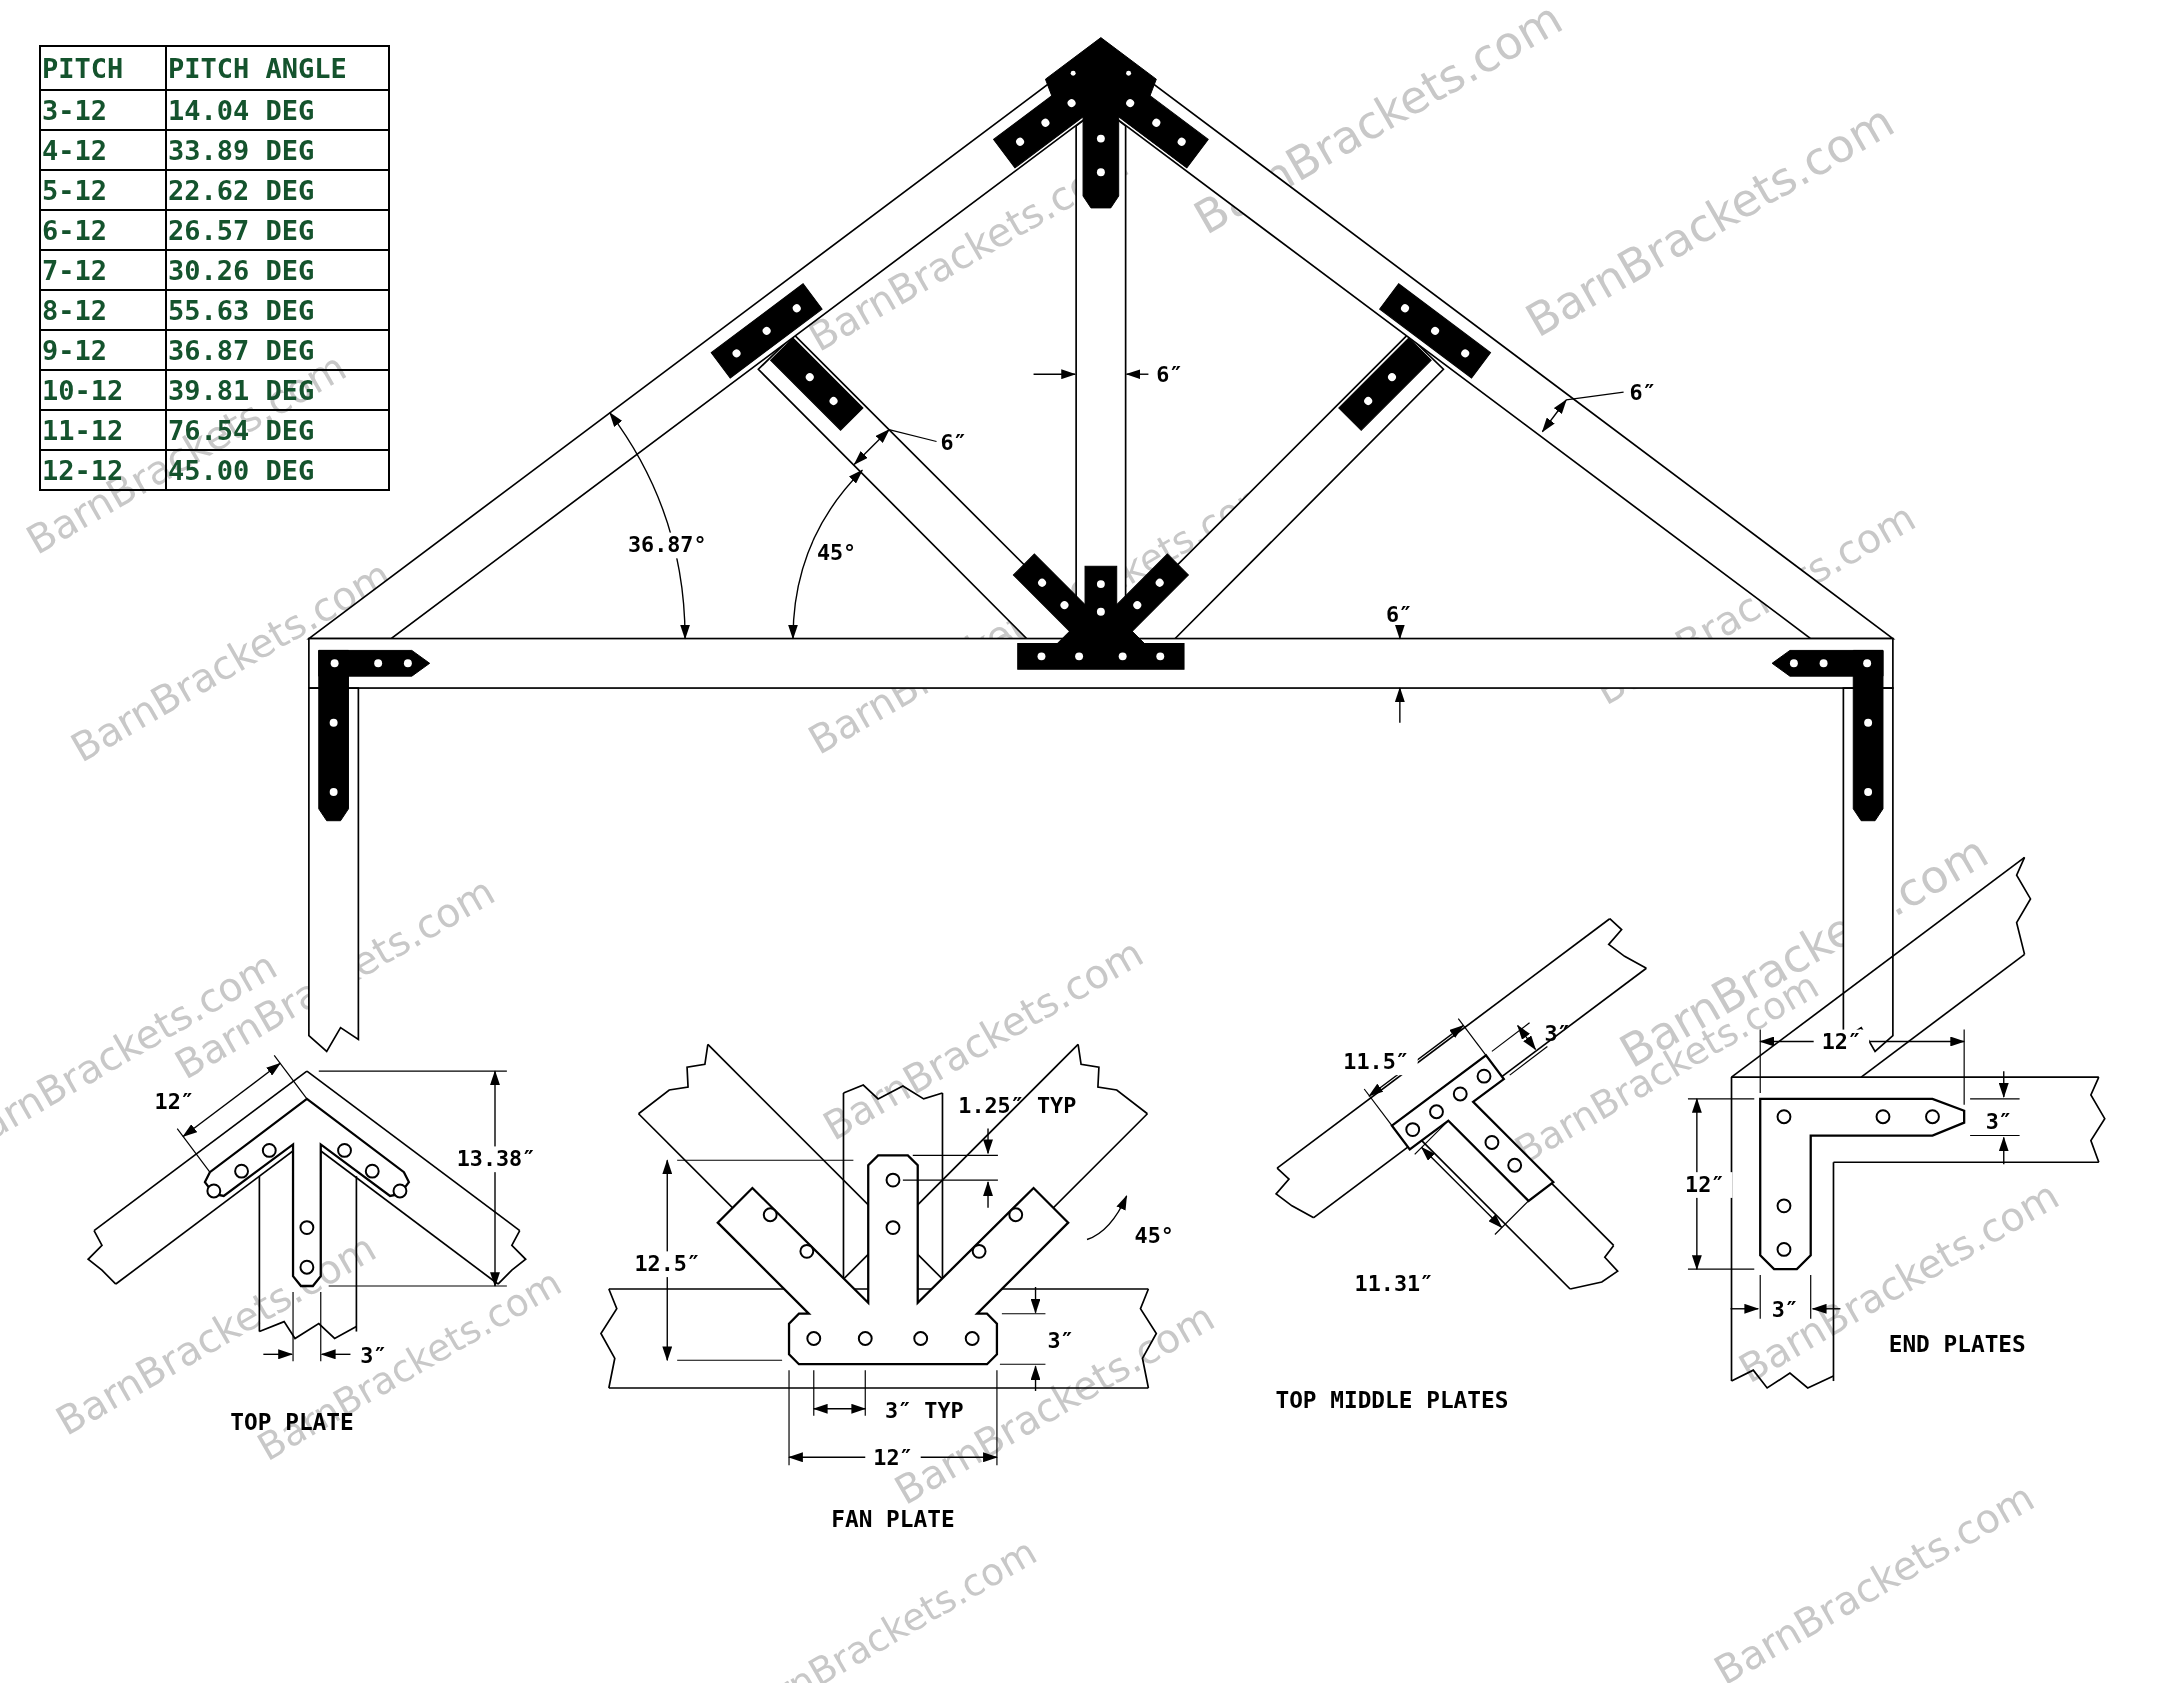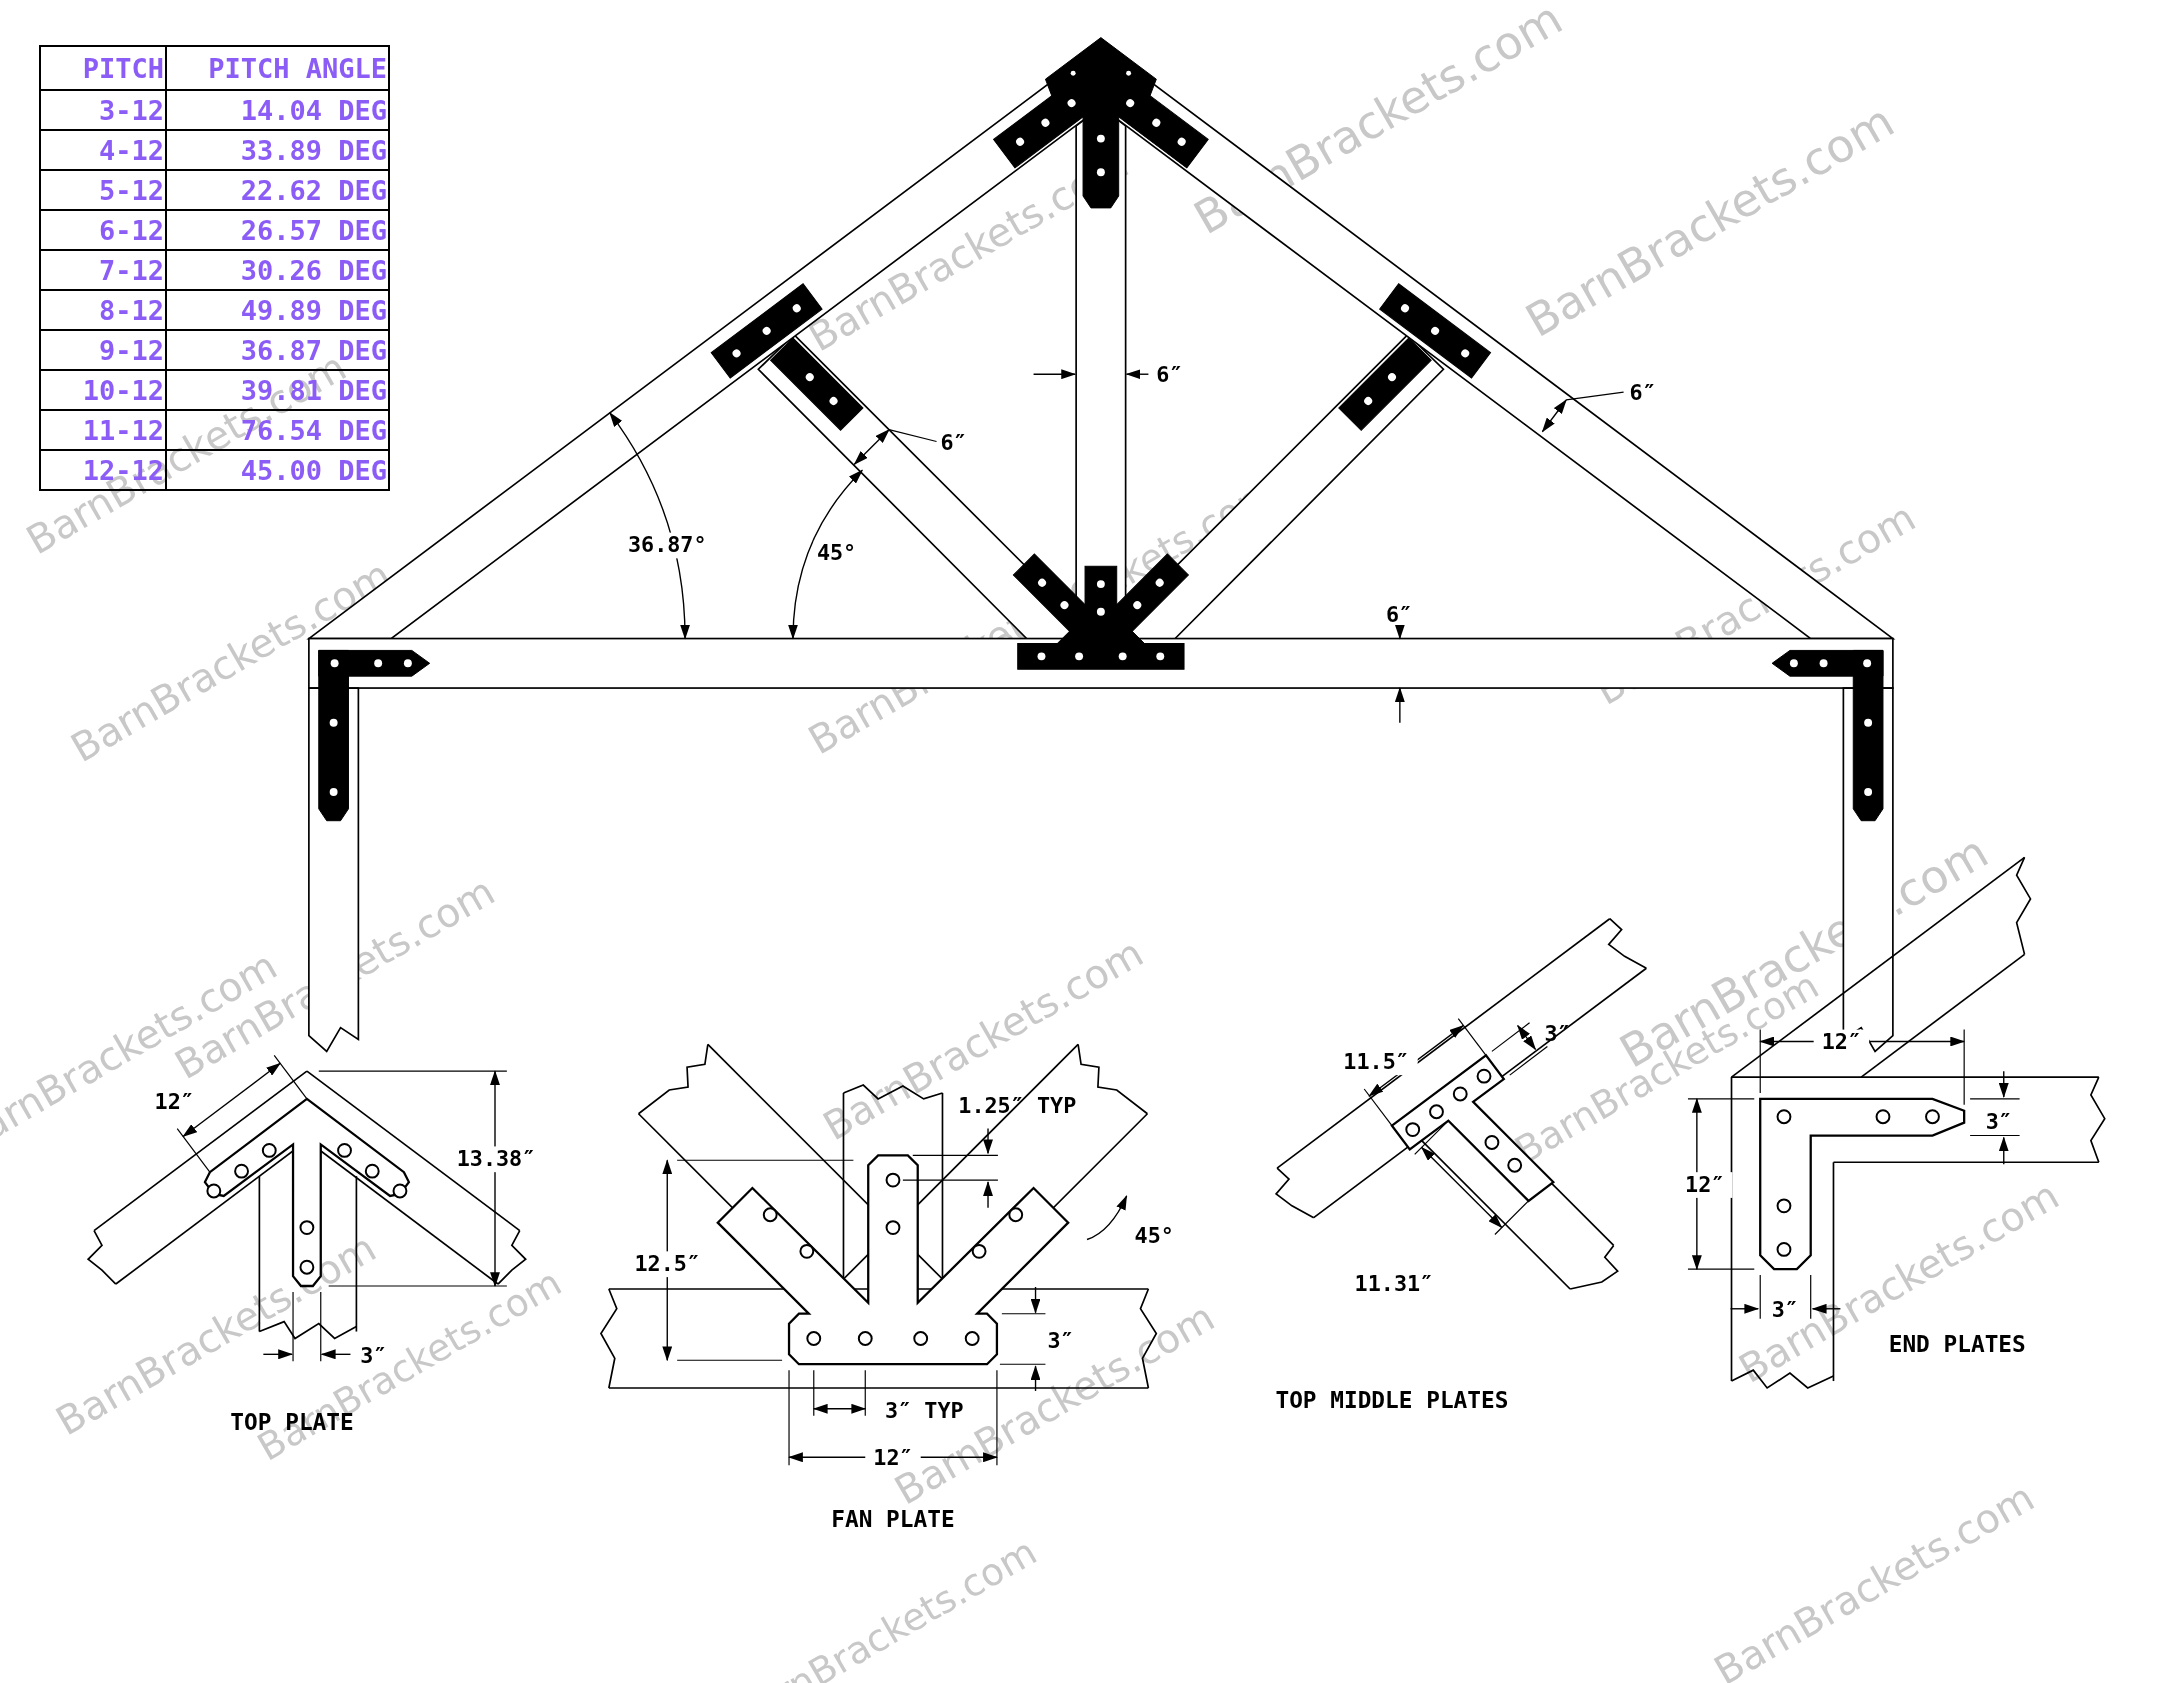--- a/index.html
+++ b/index.html
@@ -1,21 +1,21 @@
 <!DOCTYPE html>
 <html><head>
 <meta charset="utf-8">
 <style>
   html,body{margin:0;padding:0;background:#fff;}
   #page{position:relative;width:2178px;height:1683px;background:#fff;overflow:hidden;
         font-family:"DejaVu Sans Mono","Liberation Mono",monospace;}
   
   #pitch-table{position:absolute;left:39px;top:45px;border-collapse:collapse;}
-  #pitch-table th,#pitch-table td{border:2px solid #000;text-align:right;
-        font:bold 27px "DejaVu Sans Mono","Liberation Mono",monospace;color:#8b5cf6;}
+  #pitch-table th,#pitch-table td{border:2px solid #000;text-align:left;
+        font:bold 27px "DejaVu Sans Mono","Liberation Mono",monospace;color:#14532d;}
   #pitch-table th{height:40px;}
   #pitch-table td{height:36px;}
   #pitch-table .col-pitch{width:122px;}
   #pitch-table .col-angle{width:219px;margin-left:27px;}
   
   svg{position:absolute;left:0;top:0;}
   .wood{fill:#fff;stroke:#000;stroke-width:1.7;stroke-linejoin:miter;}
   .wline{fill:none;stroke:#000;stroke-width:1.7;}
   .plate{fill:#000;stroke:#000;stroke-width:1;}
   .hole{fill:#fff;stroke:none;}
@@ -416,21 +416,21 @@
       <tr>
           <td>6-12</td>
           <td>26.57 DEG</td>
         </tr>
       <tr>
           <td>7-12</td>
           <td>30.26 DEG</td>
         </tr>
       <tr>
           <td>8-12</td>
-          <td>49.89 DEG</td>
+          <td>55.63 DEG</td>
         </tr>
       <tr>
           <td>9-12</td>
           <td>36.87 DEG</td>
         </tr>
       <tr>
           <td>10-12</td>
           <td>39.81 DEG</td>
         </tr>
       <tr>

